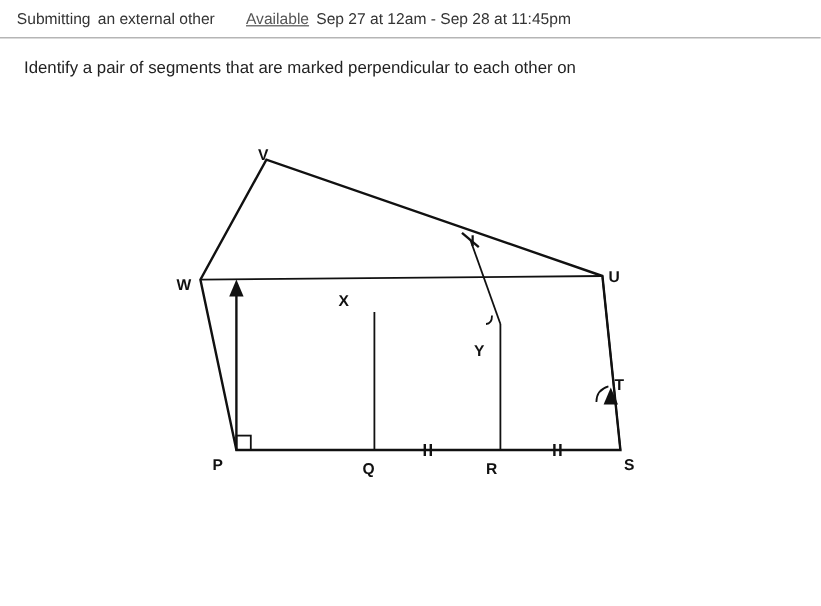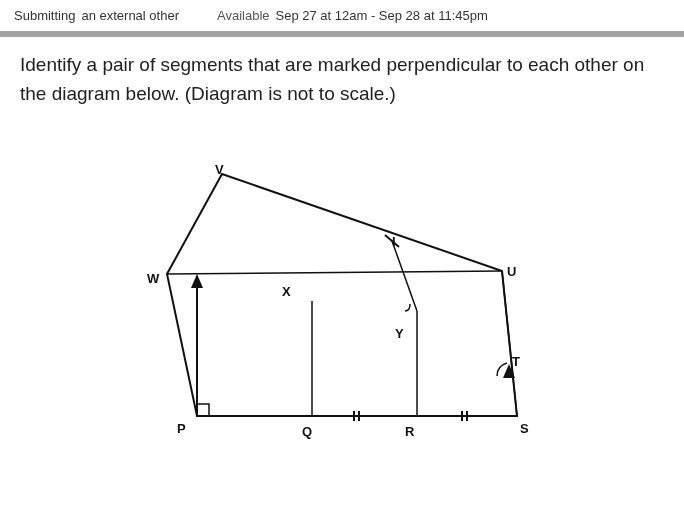--- a/index.html
+++ b/index.html
@@ -8,34 +8,35 @@
       height: 505px;
       background: #fff;
       font-family: Arial, sans-serif;
       font-size: 13px;
       overflow: hidden;
     }
     .header {
       display: flex;
       align-items: center;
       padding: 8px 14px;
-      border-bottom: 6px solid #a3a3a3;
+      border-bottom: 1px solid #a3a3a3;
       gap: 6px;
       font-size: 13px;
       color: #333;
     }
     .header-available {
-      margin-left: 32px;
+      margin-left: 20px;
       color: #555;
+      text-decoration: underline;
     }
     .content {
       padding: 14px 20px 10px 20px;
     }
     .problem-text {
-      font-size: 19px;
+      font-size: 14px;
       line-height: 1.5;
       color: #222;
       margin-bottom: 18px;
     }
     .diagram-area {
       position: relative;
       width: 430px;
       height: 330px;
       margin: 0 auto;
     }
@@ -58,21 +59,20 @@
 <div class="header">
   <span>Submitting</span>
   <span>an external other</span>
   <span class="header-available">Available</span>
   <span>Sep 27 at 12am - Sep 28 at 11:45pm</span>
 </div>
 
 <div class="content">
   <div class="problem-text">
     <span>Identify a pair of segments that are marked perpendicular to each other on</span><br>
-    <span>the diagram below. (Diagram is not to scale.)</span>
   </div>
 
   <div class="diagram-area">
     <svg class="diagram" viewBox="0 0 430 330">
 
       <polygon points="70,290 390,290 375,145 95,48 40,148" fill="none" stroke="#111" stroke-width="2"></polygon>
 
       <line x1="70" y1="290" x2="70" y2="155" stroke="#111" stroke-width="2"></line>
 
       <polygon points="70,148 64,162 76,162" fill="#111"></polygon>

